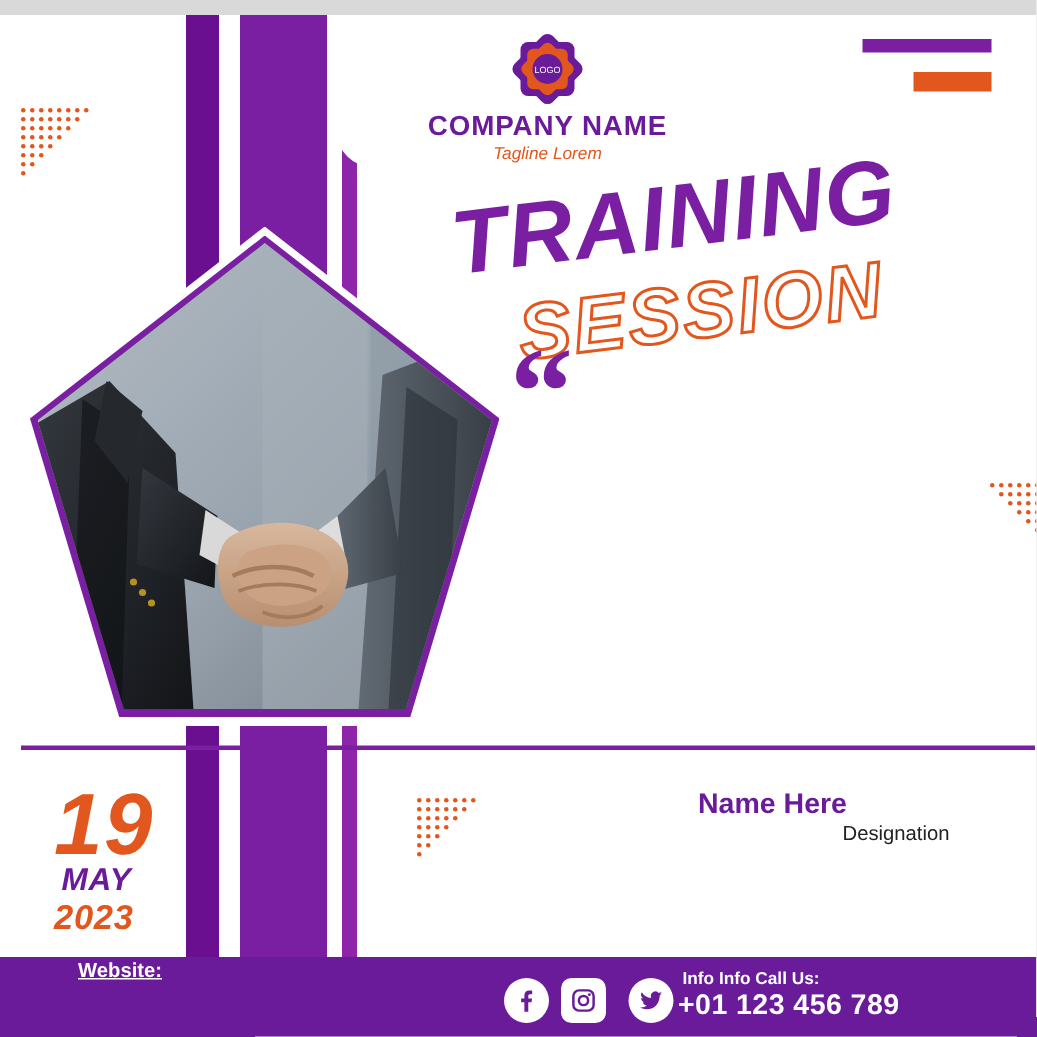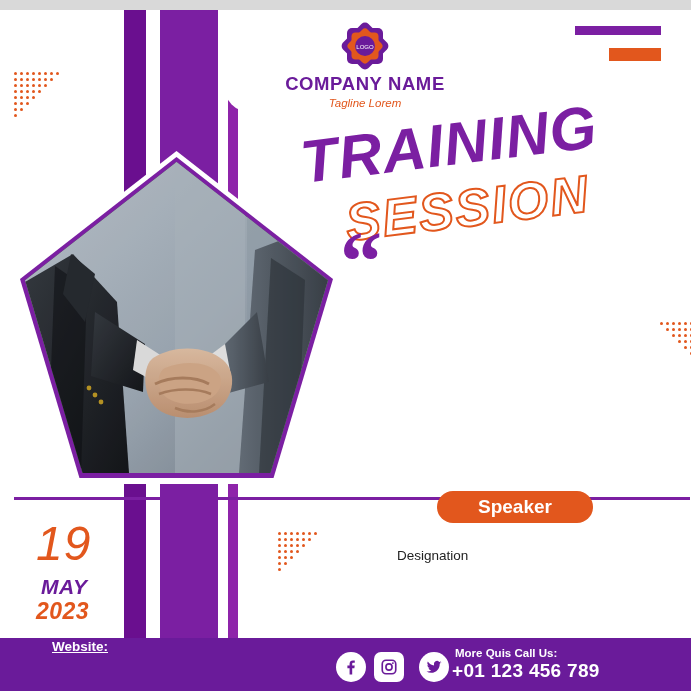--- a/index.html
+++ b/index.html
@@ -42,24 +42,24 @@
   .training{position:absolute;left:300px;top:100px;transform:rotate(-7deg);font-size:60px;font-weight:bold;font-style:italic;color:#7b1fa2;letter-spacing:1px;}
   .session{position:absolute;left:345px;top:168px;transform:rotate(-7deg);font-size:52px;font-weight:bold;font-style:italic;color:transparent;-webkit-text-stroke:2px #e2571d;letter-spacing:2px;}
 
   
   .quote-mark{position:absolute;left:340px;top:224px;font-size:84px;line-height:56px;color:#7b1fa2;font-family:"Liberation Serif",serif;font-weight:bold;}
   .body-text{position:absolute;left:405px;top:276px;width:248px;font-size:17.5px;line-height:25.5px;color:#222;}
 
   
   .speaker-pill{position:absolute;left:437px;top:481px;width:156px;height:32px;background:#e2571d;border-radius:16px;color:#fff;font-size:19px;font-weight:bold;display:flex;align-items:center;justify-content:center;}
   .speaker-name{position:absolute;left:397px;top:516px;width:236px;text-align:center;font-size:19px;font-weight:bold;color:#6a1b9a;}
-  .speaker-desig{position:absolute;left:397px;top:538px;width:236px;text-align:left;font-size:13.5px;color:#222;}
-
-  
-  .date-day{position:absolute;left:36px;top:506px;font-size:48px;font-weight:normal;font-style:italic;color:#e2571d;letter-spacing:1px;}
+  .speaker-desig{position:absolute;left:397px;top:538px;width:236px;text-align:right;font-size:13.5px;color:#222;}
+
+  
+  .date-day{position:absolute;left:36px;top:506px;font-size:58px;font-weight:bold;font-style:italic;color:#e2571d;letter-spacing:1px;}
   .date-month{position:absolute;left:41px;top:565px;font-size:21px;font-weight:bold;font-style:italic;color:#6a1b9a;letter-spacing:.5px;}
   .date-year{position:absolute;left:36px;top:588px;font-size:23px;font-weight:bold;font-style:italic;color:#e2571d;letter-spacing:.5px;text-align:right;}
 
   
   .footer{position:absolute;left:0;bottom:0;width:691px;height:63px;background:#6a1b9a;}
   .f-website-label{position:absolute;left:52px;top:1px;font-size:13.5px;font-weight:bold;color:#fff;text-decoration:underline;}
   .f-website-url{position:absolute;left:52px;top:26px;font-size:13.5px;font-weight:bold;color:#fff;letter-spacing:.4px;}
   .social{position:absolute;top:14px;width:30px;height:30px;border-radius:7px;background:#fff;display:flex;align-items:center;justify-content:center;}
   .s1{left:336px;border-radius:50%;}
   .s2{left:374px;}
@@ -247,21 +247,21 @@
         <rect width="303" height="311" fill="#000" opacity=".10"></rect>
       </svg>
     </div>
   </div>
 
   <div class="training">TRAINING</div>
   <div class="session">SESSION</div>
 
   <div class="quote-mark">“</div>
 
-  <div class="speaker-pill">Speaker</div>
+  <div class="speaker-name">Name Here</div>
   <div class="speaker-desig">Designation</div>
 
   <div class="date-day">19</div>
   <div class="date-month">MAY</div>
   <div class="date-year">2023</div>
 
   <div class="footer">
     <div class="f-website-label">Website:</div>
 
     <div class="social s1">
@@ -275,16 +275,16 @@
         <circle cx="12" cy="12" r="4.1" fill="none" stroke="#6a1b9a" stroke-width="2.2"></circle>
         <circle cx="17.2" cy="6.8" r="1.3" fill="#6a1b9a"></circle>
       </svg>
     </div>
     <div class="social s3">
       <svg width="18" height="18" viewBox="0 0 24 24">
         <path fill="#6a1b9a" d="M22 5.9c-.7.31-1.5.53-2.3.63.83-.5 1.46-1.28 1.76-2.22-.78.46-1.64.79-2.55.97A4.02 4.02 0 0 0 12 8.95c0 .32.03.63.1.92A11.4 11.4 0 0 1 3.8 4.6a4.02 4.02 0 0 0 1.24 5.37c-.65-.02-1.27-.2-1.81-.5v.05a4.03 4.03 0 0 0 3.23 3.95c-.6.16-1.24.18-1.84.07a4.03 4.03 0 0 0 3.76 2.8A8.09 8.09 0 0 1 2 18.0a11.4 11.4 0 0 0 6.18 1.81c7.41 0 11.47-6.14 11.47-11.47v-.52c.79-.57 1.47-1.28 2.01-2.09z"></path>
       </svg>
     </div>
 
-    <div class="f-call-label">More Quis Call Us:</div>
+    <div class="f-call-label">Info Info Call Us:</div>
     <div class="f-phone">+01 123 456 789</div>
   </div>
 </div>
 
 </body></html>

